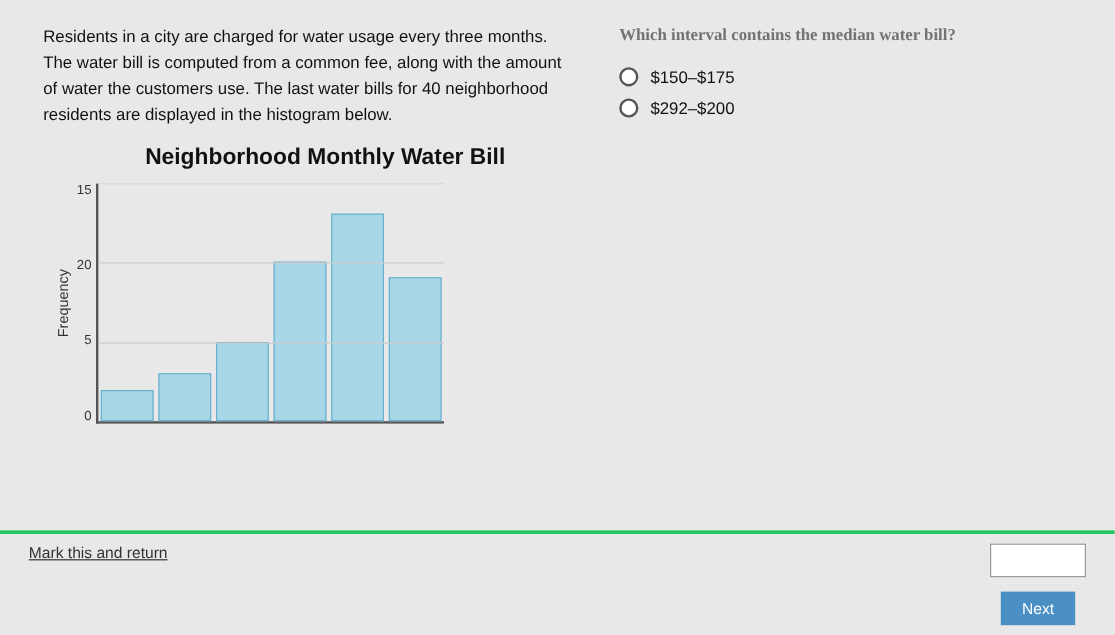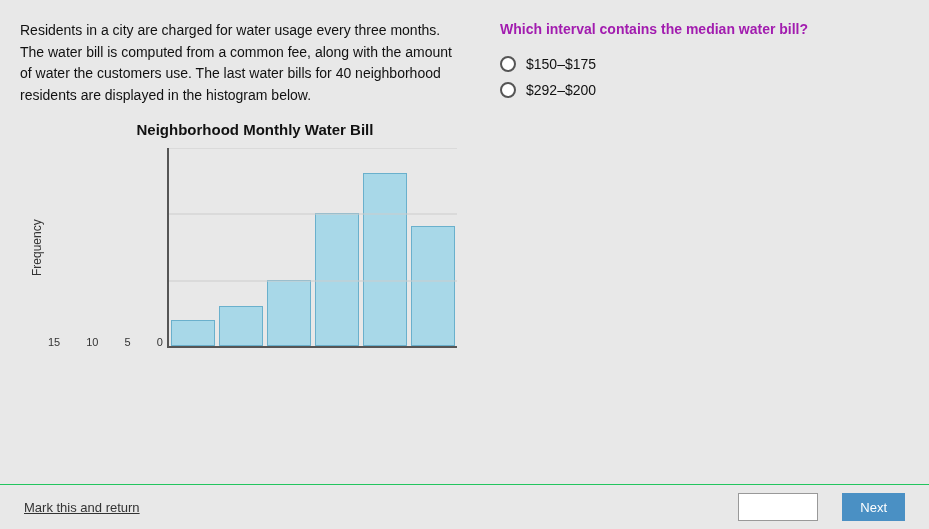--- a/index.html
+++ b/index.html
@@ -7,40 +7,40 @@
       font-family: Arial, sans-serif;
       background: #e8e8e8;
       width: 929px;
       min-height: 529px;
       display: flex;
       flex-direction: column;
     }
     .main-content {
       display: flex;
       flex-direction: row;
-      padding: 20px 24px 10px 20px;
+      padding: 20px 24px 10px 36px;
       flex: 1;
       background: #e8e8e8;
     }
     .left-panel {
       flex: 0 0 460px;
       padding-right: 20px;
     }
     .right-panel {
       flex: 1;
       padding-left: 20px;
     }
     .problem-text {
       font-size: 14px;
       line-height: 1.55;
       color: #111;
       margin-bottom: 14px;
     }
     .chart-title {
-      font-size: 15px;
+      font-size: 19px;
       font-weight: bold;
       color: #111;
       text-align: center;
       margin-bottom: 10px;
       margin-left: 30px;
     }
     .chart-area {
       display: flex;
       flex-direction: row;
       align-items: flex-end;
@@ -62,26 +62,25 @@
       display: flex;
       flex-direction: column;
     }
     .chart-inner {
       display: flex;
       flex-direction: row;
       align-items: flex-end;
     }
     .y-axis {
       display: flex;
-      flex-direction: row;
+      flex-direction: column;
       justify-content: space-between;
       align-items: flex-end;
       height: 200px;
       padding-right: 4px;
-      gap: 26px;
     }
     .y-tick {
       font-size: 11px;
       color: #333;
     }
     .bars-container {
       display: flex;
       flex-direction: row;
       align-items: flex-end;
       height: 200px;
@@ -98,23 +97,24 @@
       width: 48px;
     }
     .bar {
       background: #a8d8e8;
       border: 1.5px solid #6ab0cc;
       width: 44px;
     }
     .question-text {
       font-size: 14px;
       font-weight: bold;
-      color: #a21caf;
+      color: #737373;
       margin-bottom: 16px;
       line-height: 1.4;
+      font-family: Liberation Serif, serif;
     }
     .options-list {
       list-style: none;
       display: flex;
       flex-direction: column;
       gap: 10px;
     }
     .option-item {
       display: flex;
       align-items: flex-end;
@@ -127,36 +127,35 @@
       width: 16px;
       height: 16px;
       border-radius: 50%;
       border: 2px solid #555;
       background: white;
       flex-shrink: 0;
     }
     .bottom-bar {
       display: flex;
       flex-direction: row;
-      align-items: center;
       padding: 8px 24px;
       background: #e8e8e8;
-      border-top: 1px solid #22c55e;
+      border-top: 3px solid #22c55e;
     }
     .mark-return-link {
       font-size: 13px;
       color: #333;
       text-decoration: underline;
       cursor: pointer;
     }
     .bottom-right {
       display: flex;
-      flex-direction: row;
+      flex-direction: column;
       align-items: center;
-      gap: 24px;
+      gap: 12px;
       margin-left: auto;
     }
     .nav-input {
       width: 80px;
       height: 28px;
       border: 1px solid #999;
       background: white;
       font-size: 13px;
       padding: 2px 6px;
     }
@@ -184,21 +183,21 @@
     <p class="problem-text">Residents in a city are charged for water usage every three months. The water bill is computed from a common fee, along with the amount of water the customers use. The last water bills for 40 neighborhood residents are displayed in the histogram below.</p>
 
     <div class="chart-title">Neighborhood Monthly Water Bill</div>
 
     <div class="chart-area">
       <div class="y-axis-label">Frequency</div>
       <div class="chart-with-axes">
         <div class="chart-inner">
           <div class="y-axis">
             <span class="y-tick">15</span>
-            <span class="y-tick">10</span>
+            <span class="y-tick">20</span>
             <span class="y-tick">5</span>
             <span class="y-tick">0</span>
           </div>
           <div class="bars-container">
 
             <svg class="gridlines" width="288" height="200">
               <line x1="0" y1="0" x2="288" y2="0" stroke="#ccc" stroke-width="1"></line>
               <line x1="0" y1="66" x2="288" y2="66" stroke="#ccc" stroke-width="1"></line>
               <line x1="0" y1="133" x2="288" y2="133" stroke="#ccc" stroke-width="1"></line>
             </svg>

